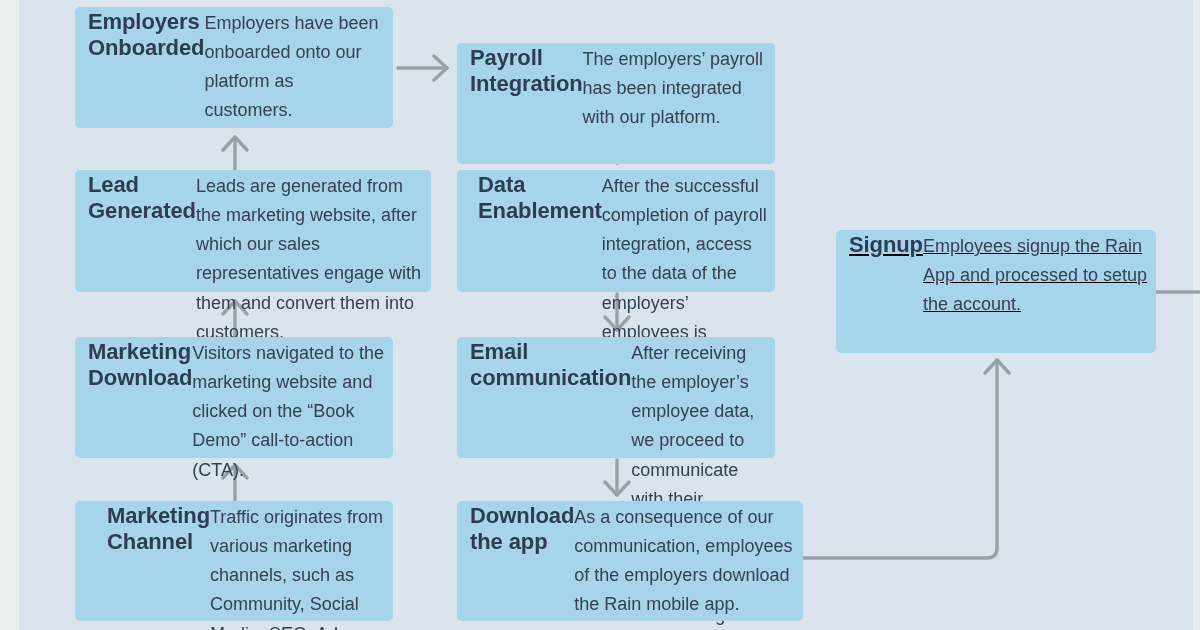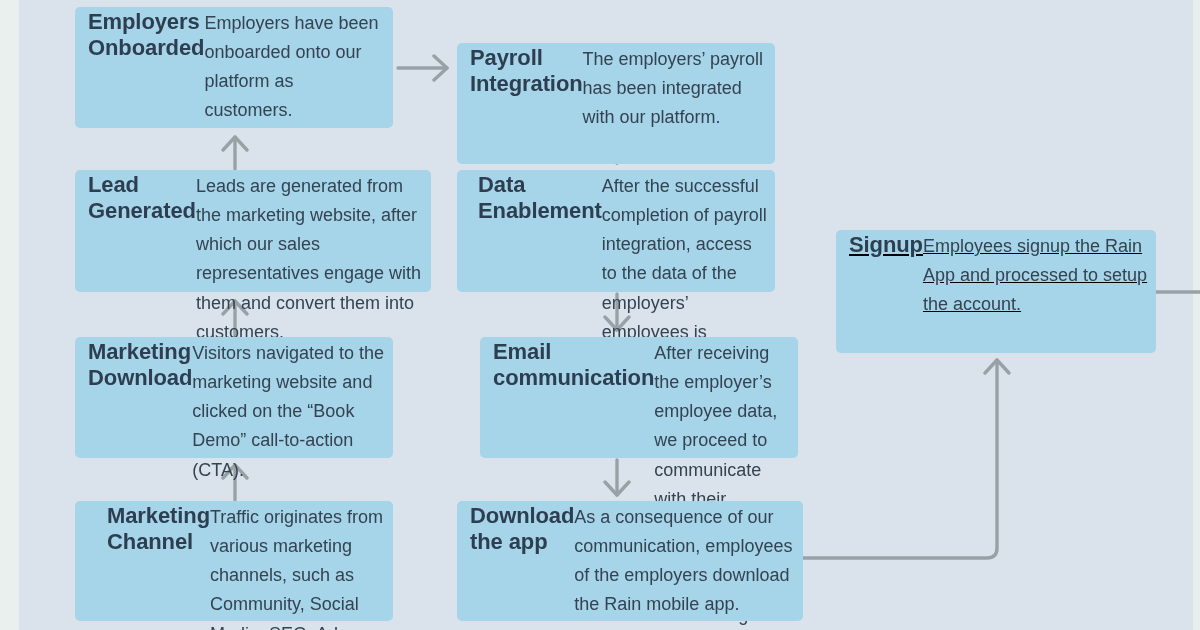--- a/index.html
+++ b/index.html
@@ -105,21 +105,21 @@
   <div class="node" style="left:457px; top:170px; width:318px; height:122px;padding-left:21px;">
     <h2 class="node-title">Data Enablement</h2>
     <p class="node-desc">After the successful completion of payroll integration, access to the data of the employers’ employees is provided.</p>
   </div>
 
   <div class="node" style="left:75px; top:337px; width:318px; height:121px;">
     <h2 class="node-title">Marketing Download</h2>
     <p class="node-desc">Visitors navigated to the marketing website and clicked on the “Book Demo” call-to-action (CTA).</p>
   </div>
 
-  <div class="node" style="left:480px; top:337px; width:318px; height:121px;">
+  <div class="node" style="left:457px; top:337px; width:318px; height:121px;">
     <h2 class="node-title">Email communication</h2>
     <p class="node-desc">After receiving the employer’s employee data, we proceed to communicate with their employees regarding the benefits of earned wage access.</p>
   </div>
 
   <div class="node" style="left:75px; top:501px; width:318px; height:120px;padding-left:32px;">
     <h2 class="node-title">Marketing Channel</h2>
     <p class="node-desc">Traffic originates from various marketing channels, such as Community, Social Media, SEO, Ads, Content, and more.</p>
   </div>
 
   <div class="node" style="left:457px; top:501px; width:346px; height:120px;">

